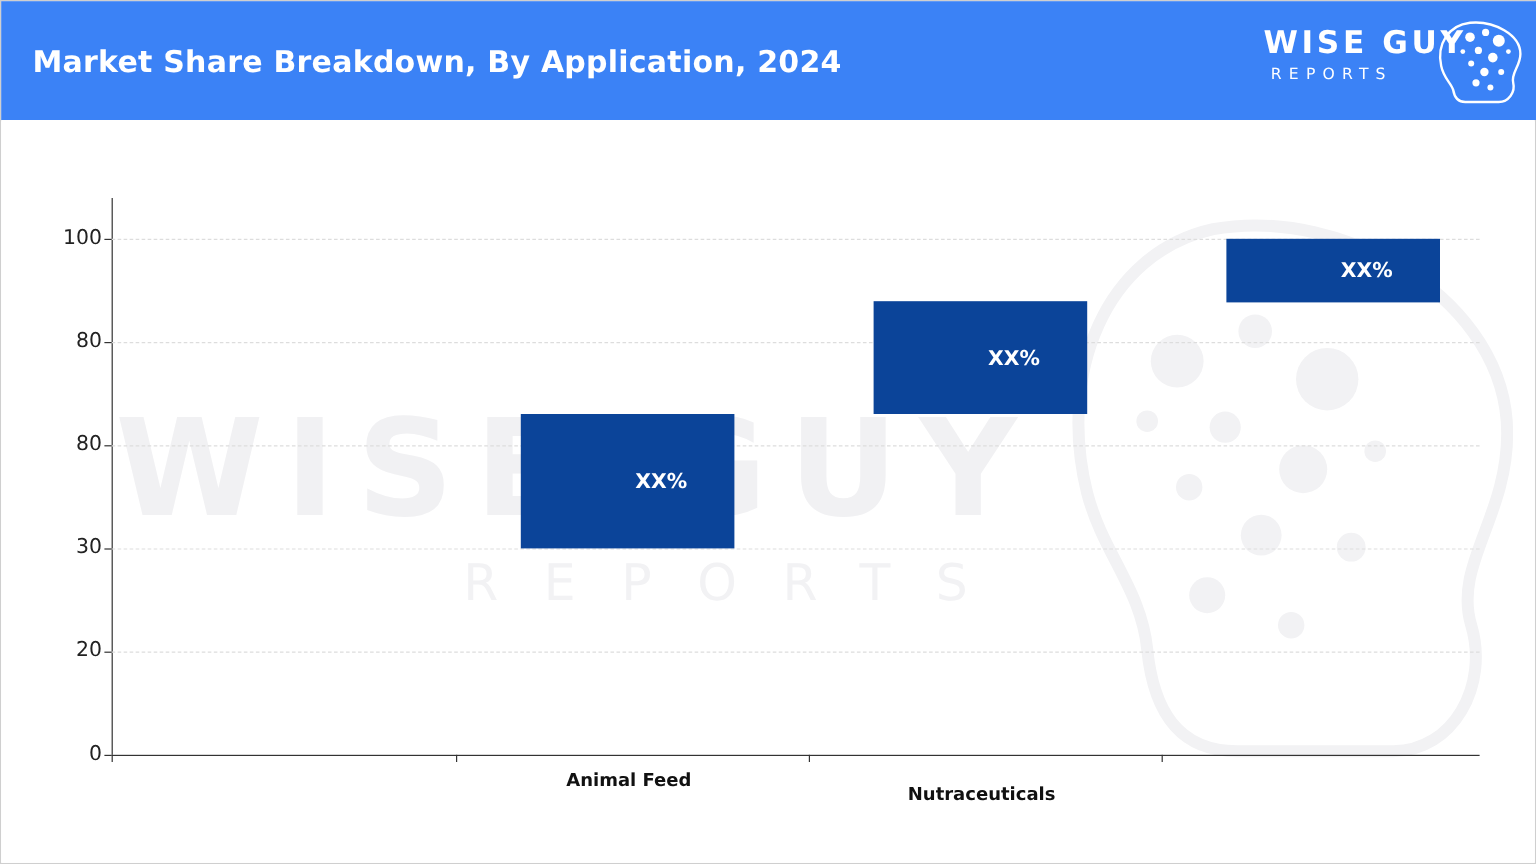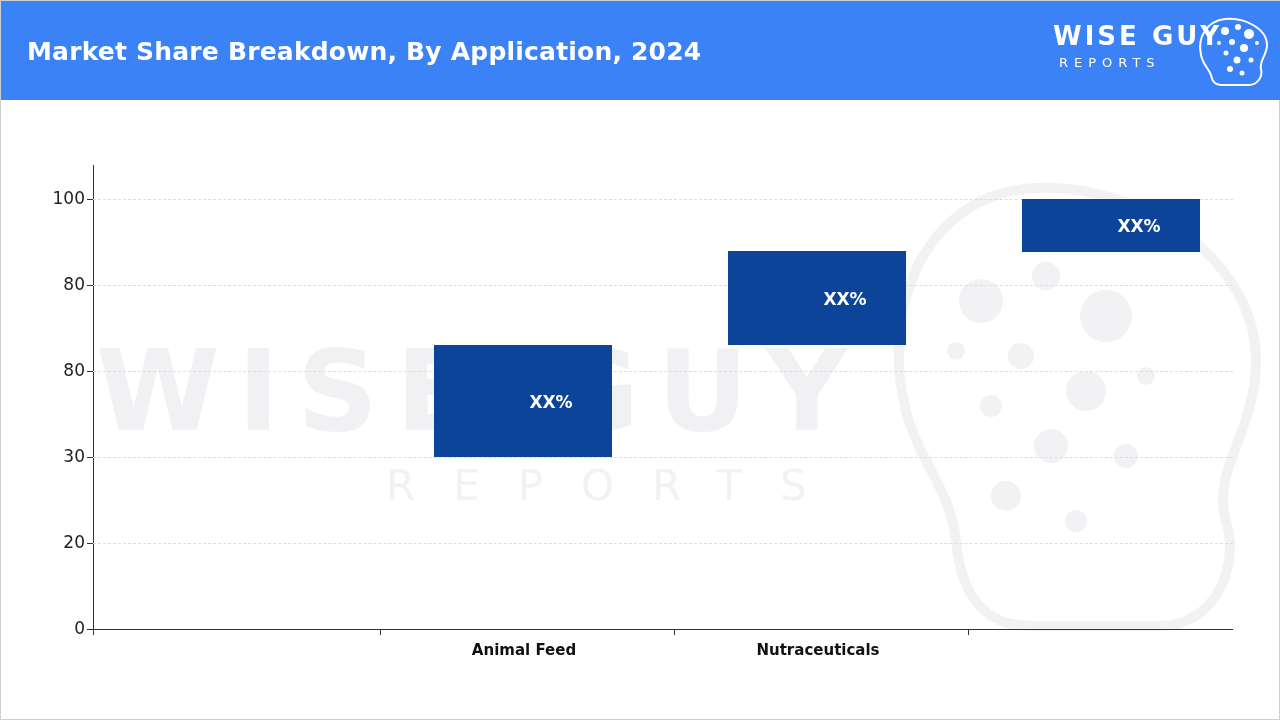--- a/index.html
+++ b/index.html
@@ -284,16 +284,16 @@
     <div class="tick-mark" style="top:356.1px;"></div>
     <div class="tick-mark" style="top:442.0px;"></div>
     <div class="tick-mark" style="top:528.0px;"></div>
 
     <div class="xtick" style="left:92px;"></div>
     <div class="xtick" style="left:379px;"></div>
     <div class="xtick" style="left:673px;"></div>
     <div class="xtick" style="left:967px;"></div>
 
     <div class="cat-label" style="left:385px; width:276px;">Animal Feed</div>
-    <div class="cat-label" style="left:679px; width:276px;">Nutraceuticals</div>
+    <div class="cat-label" style="left:679px; width:276px;margin-top:12px;">Nutraceuticals</div>
 
   </div>
 </div>
 
 </body></html>

